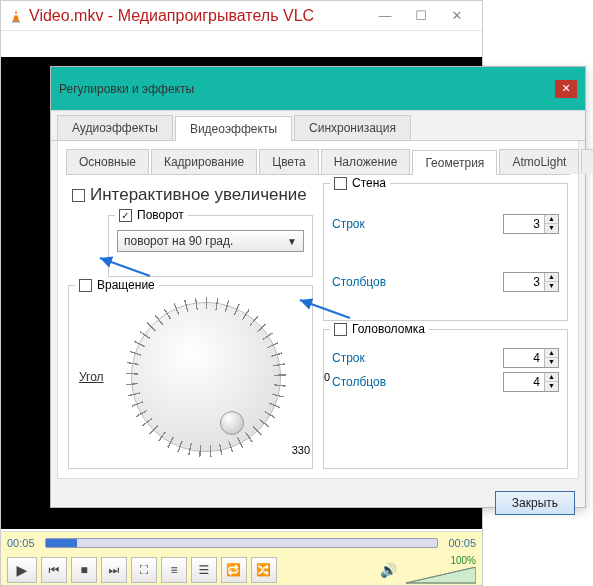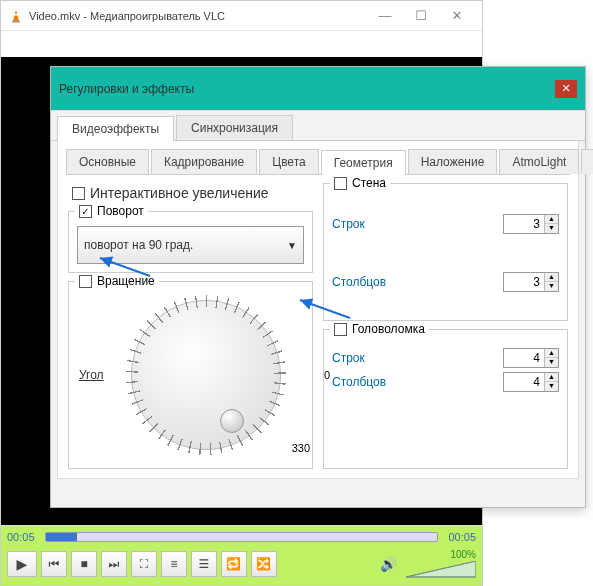--- a/index.html
+++ b/index.html
@@ -2,31 +2,31 @@
 <html><head>
 <meta charset="utf-8">
 <style>
 * { box-sizing: border-box; margin: 0; padding: 0; }
 body { font-family: "Segoe UI", Tahoma, sans-serif; font-size: 12px; background: #fff; width: 593px; height: 586px; position: relative; overflow: hidden; }
 
 
 .main-window { position: absolute; top: 0; left: 0; width: 483px; height: 586px; border: 1px solid #ccc; background: #fff; }
 .titlebar { height: 30px; display: flex; align-items: center; padding: 0 8px; border-bottom: 1px solid #e5e5e5; }
 .cone { width: 14px; height: 14px; margin-right: 6px; }
-.title-text { flex: 1; color: #404040; font-size: 11px; }
+.title-text { flex: 1; color: #b91c1c; font-size: 16px; }
 .win-btns { display: flex; gap: 2px; }
 .win-btn { width: 34px; height: 22px; display: flex; align-items: center; justify-content: center; color: #888; font-size: 13px; }
 
 .menubar { height: 26px; display: flex; align-items: center; gap: 14px; padding: 0 10px; color: #555; font-size: 12px; border-bottom: 1px solid #eee; }
 .menubar span { cursor: default; }
 .menubar .more { margin-left: auto; font-weight: bold; }
 
 .video-area { position: absolute; top: 56px; left: 0; right: 0; bottom: 56px; background: #000; }
 
-.bottombar { position: absolute; bottom: 0; left: 0; right: 0; height: 60px; background: #bef264; border-top: 1px solid #ddd; padding: 3px 6px 6px; }
+.bottombar { position: absolute; bottom: 0; left: 0; right: 0; height: 54px; background: #fef9c3; border-top: 1px solid #ddd; padding: 3px 6px 6px; }
 .seek-row { display: flex; align-items: center; gap: 6px; height: 16px; }
 .time { color: #3a6ea5; font-size: 11px; width: 32px; }
 .time.right { text-align: right; }
 .seek { flex: 1; height: 10px; background: #dde; border: 1px solid #99b; position: relative; border-radius: 2px; }
 .seek-fill { position: absolute; left: 0; top: 0; bottom: 0; width: 8%; background: #3a76d8; }
 
 .controls-row { display: flex; align-items: center; gap: 4px; margin-top: 4px; height: 30px; }
 .ctrl { width: 26px; height: 26px; border: 1px solid #bbb; background: linear-gradient(#fff,#e8e8e8); display: flex; align-items: center; justify-content: center; font-size: 12px; color: #444; }
 .ctrl.play { width: 30px; font-size: 14px; }
 .spacer { flex: 1; }
@@ -48,28 +48,28 @@
 .inner { background: #fff; margin: 0 6px 6px; border: 1px solid #ddd; border-top: none; padding: 8px 8px 8px; height: 338px; }
 
 .sub-tabs-wrap { display: flex; align-items: center; border-bottom: 1px solid #ccc; }
 .sub-tabs { display: flex; gap: 0; }
 .sub-tab { padding: 5px 12px; border: 1px solid #ccc; border-bottom: none; background: #eee; color: #444; font-size: 12px; margin-right: 2px; cursor: default; }
 .sub-tab.active { background: #fff; position: relative; top: 1px; }
 
 .content { display: flex; gap: 10px; padding: 8px 2px 2px; height: 296px; }
 .col { flex: 1; display: flex; flex-direction: column; gap: 8px; }
 
-.chk-row { display: flex; align-items: center; gap: 5px; color: #333; font-size: 14px; padding: 2px 4px; }
+.chk-row { display: flex; align-items: center; gap: 5px; color: #333; font-size: 17px; padding: 2px 4px; }
 .chk { width: 13px; height: 13px; border: 1px solid #555; background: #fff; display: flex; align-items: center; justify-content: center; font-size: 10px; color: #222; }
 .chk.checked::after { content: "✓"; }
 
 .group { border: 1px solid #ccc; padding: 8px; position: relative; flex: 0 0 auto; }
 .group-title { position: absolute; top: -8px; left: 6px; background: #fff; padding: 0 4px; display: flex; align-items: flex-end; gap: 5px; font-size: 12px; }
 
-.combo { width: 100%; height: 38px; border: 1px solid #999; background: linear-gradient(#fff,#e8e8e8); display: flex; align-items: center; padding: 0 6px; font-size: 12px; color: #333; margin-top: 6px; }
+.combo { width: 100%; height: 22px; border: 1px solid #999; background: linear-gradient(#fff,#e8e8e8); display: flex; align-items: center; padding: 0 6px; font-size: 12px; color: #333; margin-top: 6px; }
 .combo-arrow { margin-left: auto; font-size: 10px; }
 
 .dial-group { border: 1px solid #ccc; padding: 10px; position: relative; flex: 1; display: flex; align-items: center; }
 .angle-label { font-size: 12px; color: #333; margin-right: 6px; text-decoration: underline; }
 .dial { width: 150px; height: 150px; border-radius: 50%; background: radial-gradient(circle at 40% 35%, #fff, #d8d8d8); border: 1px solid #bbb; position: relative; margin: 0 auto; }
 .dial::before { content: ""; position: absolute; inset: -14px; border-radius: 50%; background: repeating-conic-gradient(#888 0deg 1deg, transparent 1deg 8deg); -webkit-mask: radial-gradient(circle, transparent 68px, #000 68px, #000 80px, transparent 80px); mask: radial-gradient(circle, transparent 68px, #000 68px, #000 80px, transparent 80px); }
 .knob { width: 24px; height: 24px; border-radius: 50%; background: radial-gradient(circle at 35% 30%, #fff, #bbb); border: 1px solid #999; position: absolute; bottom: 16px; right: 36px; }
 .tick-0 { position: absolute; top: 50%; right: -28px; font-size: 11px; transform: translateY(-50%); }
 .tick-330 { position: absolute; bottom: -4px; right: -8px; font-size: 11px; }
 
@@ -136,46 +136,47 @@
     </div>
   </div>
 </div>
 
 <div class="dialog">
   <div class="dlg-title">
     <span class="dlg-title-text">Регулировки и эффекты</span>
     <div class="dlg-close">✕</div>
   </div>
   <div class="top-tabs">
+    <div class="top-tab">Аудиоэффекты</div>
     <div class="top-tab active">Видеоэффекты</div>
     <div class="top-tab">Синхронизация</div>
   </div>
   <div class="inner">
     <div class="sub-tabs-wrap">
       <div class="sub-tabs">
         <div class="sub-tab">Основные</div>
         <div class="sub-tab">Кадрирование</div>
         <div class="sub-tab">Цвета</div>
+        <div class="sub-tab">Наложение</div>
         <div class="sub-tab active">Геометрия</div>
-        <div class="sub-tab">Наложение</div>
         <div class="sub-tab">AtmoLight</div>
         <div class="sub-tab">Д</div>
       </div>
 
     </div>
 
     <div class="content">
 
       <div class="col">
         <div class="chk-row">
           <div class="chk"></div>
           <span>Интерактивное увеличение</span>
         </div>
 
-        <div class="group" style="height:62px;">
+        <div class="group" style="height:62px;margin-left:40px;">
           <div class="group-title">
             <div class="chk checked"></div>
             <span>Поворот</span>
           </div>
           <div class="combo">
             <span>поворот на 90 град.</span>
             <span class="combo-arrow">▼</span>
           </div>
         </div>
 
@@ -246,20 +247,23 @@
               <span class="spin-val">4</span>
               <div class="spin-btns">
                   <div>▲</div>
                   <div>▼</div>
                 </div>
             </div>
           </div>
         </div>
       </div>
     </div>
+  </div>
+  <div class="footer">
+    <div class="btn">Закрыть</div>
   </div>
 </div>
 
 <div class="arrow" style="left:92px; top:254px; width:60px; height:24px;">
 <svg width="60" height="24">
       <defs>
         <marker id="ah1" markerWidth="8" markerHeight="8" refX="6" refY="3" orient="auto">
           <path d="M0,0 L6,3 L0,6 Z" fill="#1e6fd8"></path>
         </marker>
       </defs>

